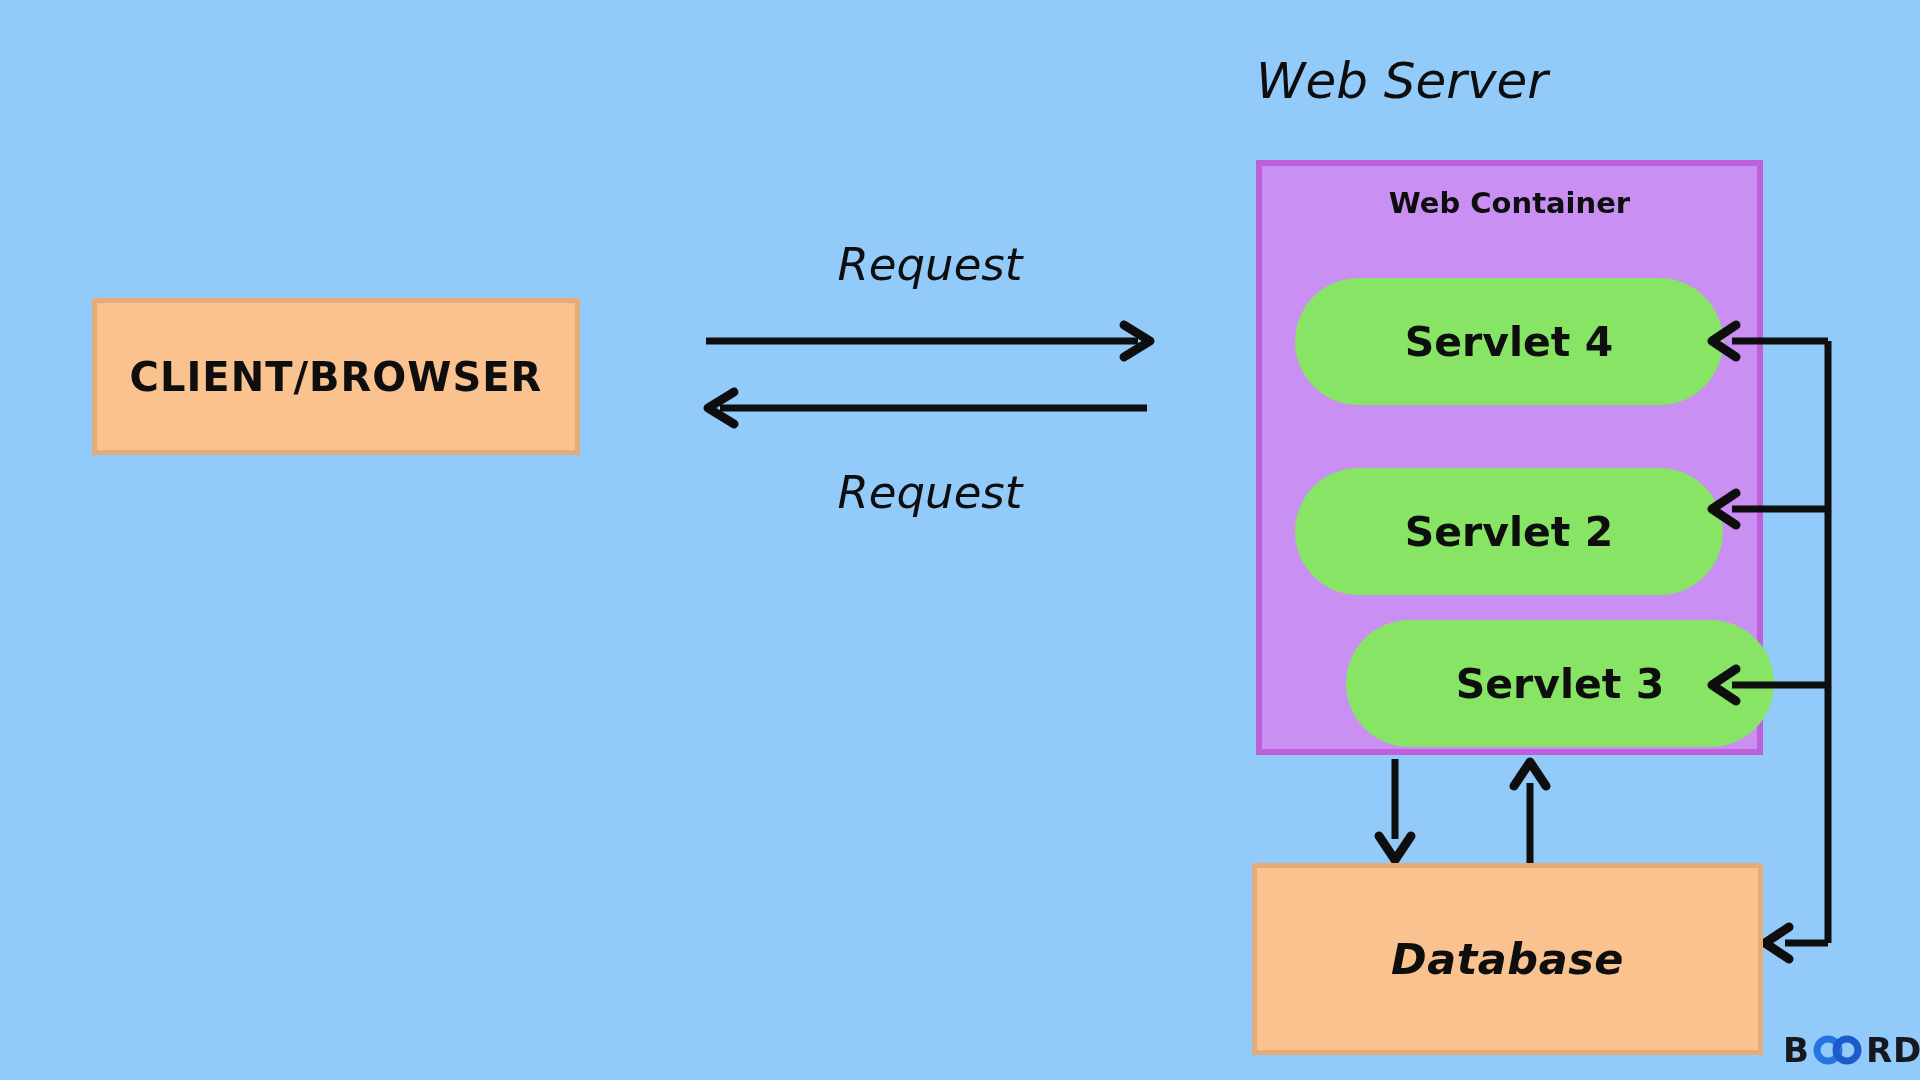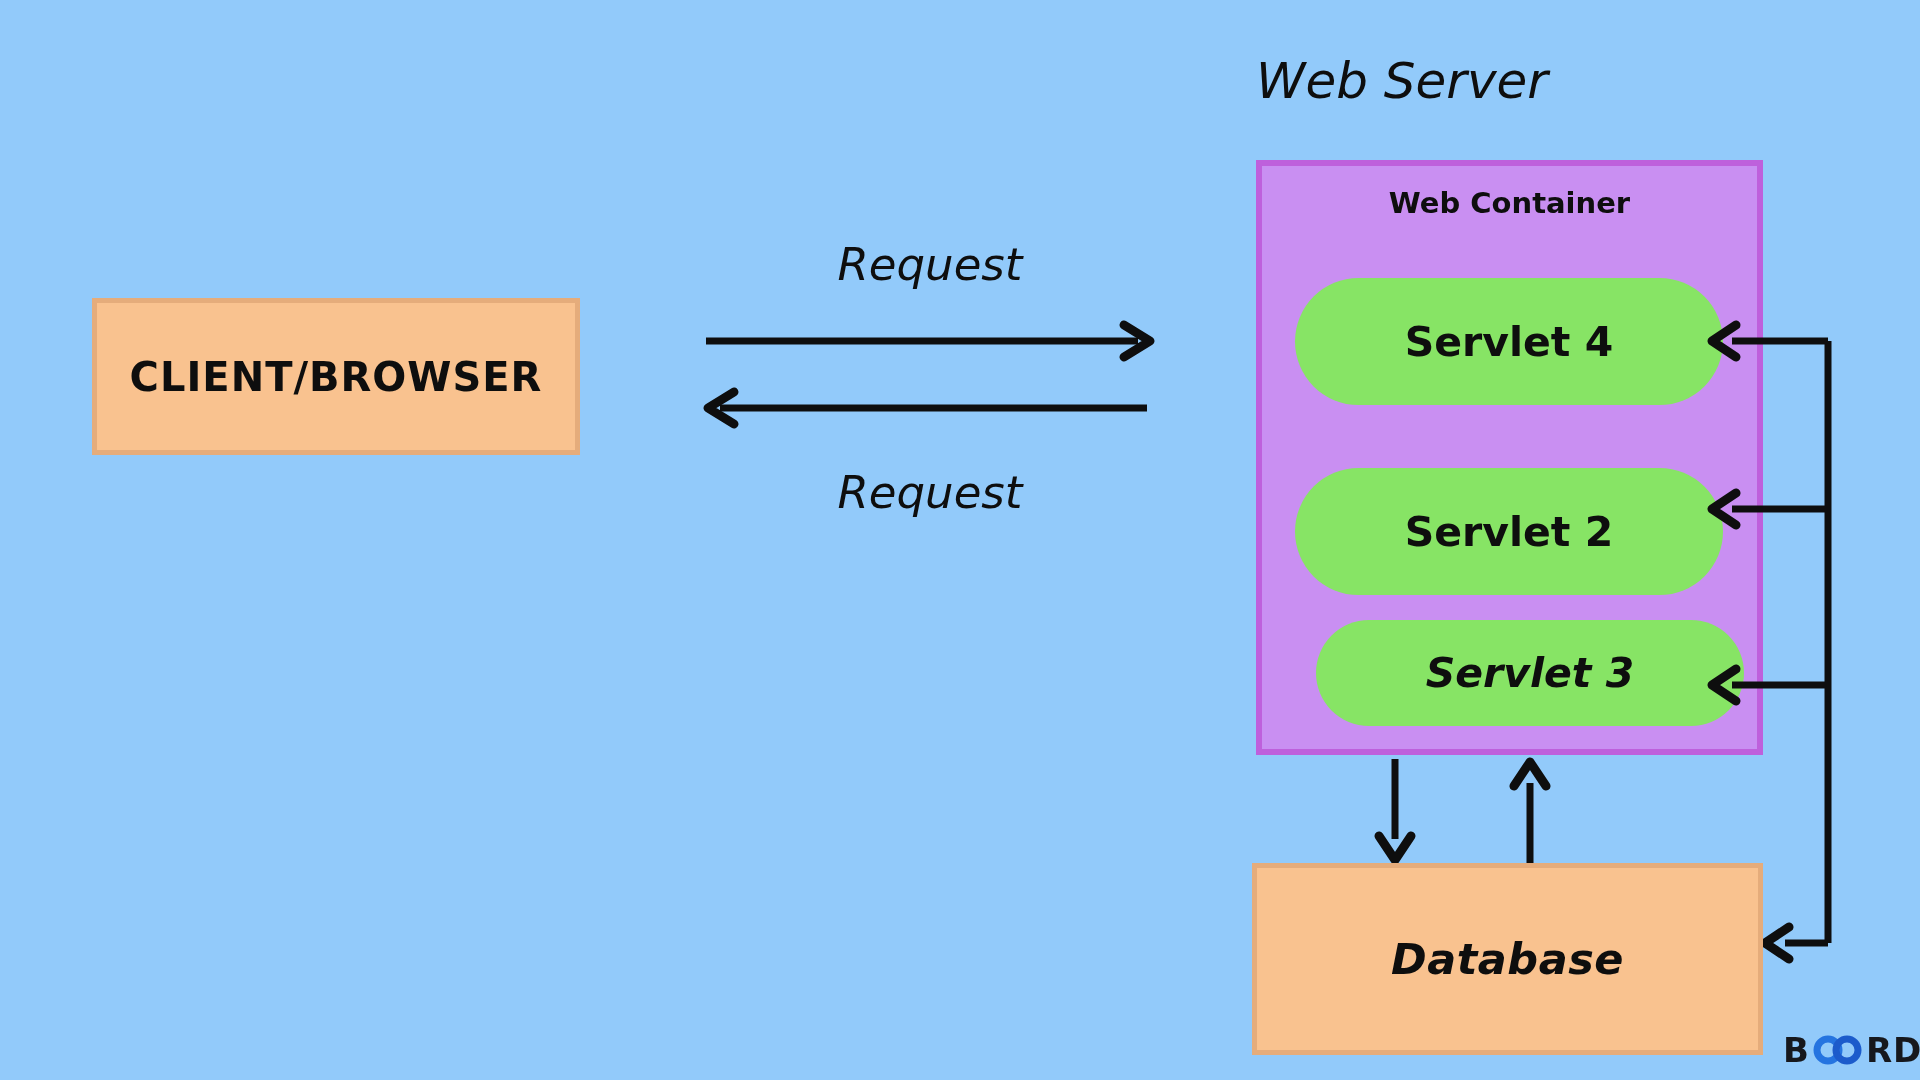--- a/index.html
+++ b/index.html
@@ -103,21 +103,21 @@
   <div class="abs container-box" style="left:1256px;top:160px;width:507px;height:595px;">
     <div class="container-title">Web Container</div>
   </div>
 
   <div class="abs pill" style="left:1295px;top:278px;width:428px;height:127px;">
     <span>Servlet 4</span>
   </div>
   <div class="abs pill" style="left:1295px;top:468px;width:428px;height:127px;">
     <span>Servlet 2</span>
   </div>
-  <div class="abs pill" style="left:1316px;top:620px;width:428px;height:106px;font-style:italic;">
+  <div class="abs pill" style="left:1346px;top:620px;width:428px;height:127px;">
     <span>Servlet 3</span>
   </div>
 
   <svg class="abs arrow" style="left:1700px;top:320px;" width="140" height="650" viewBox="0 0 140 650">
 
     <line class="shaft" x1="128" y1="21" x2="128" y2="623"></line>
 
     <line class="shaft" x1="128" y1="21" x2="32" y2="21"></line>
     <path class="head" d="M36 5 L12 21 L36 37"></path>
 

